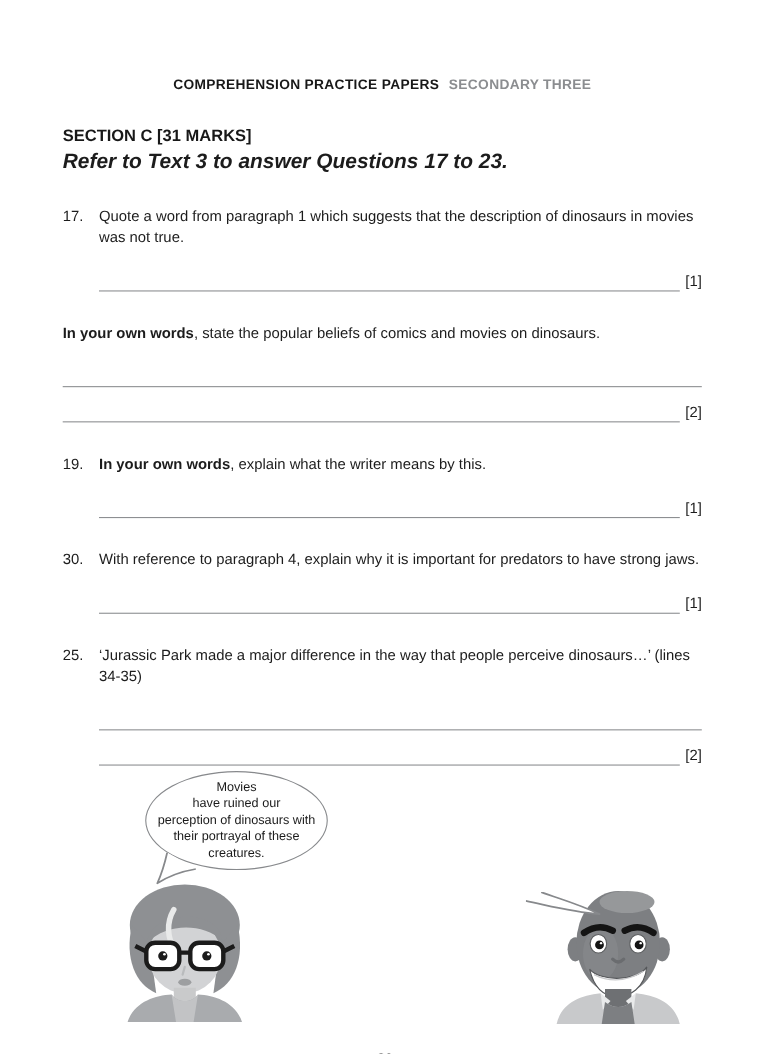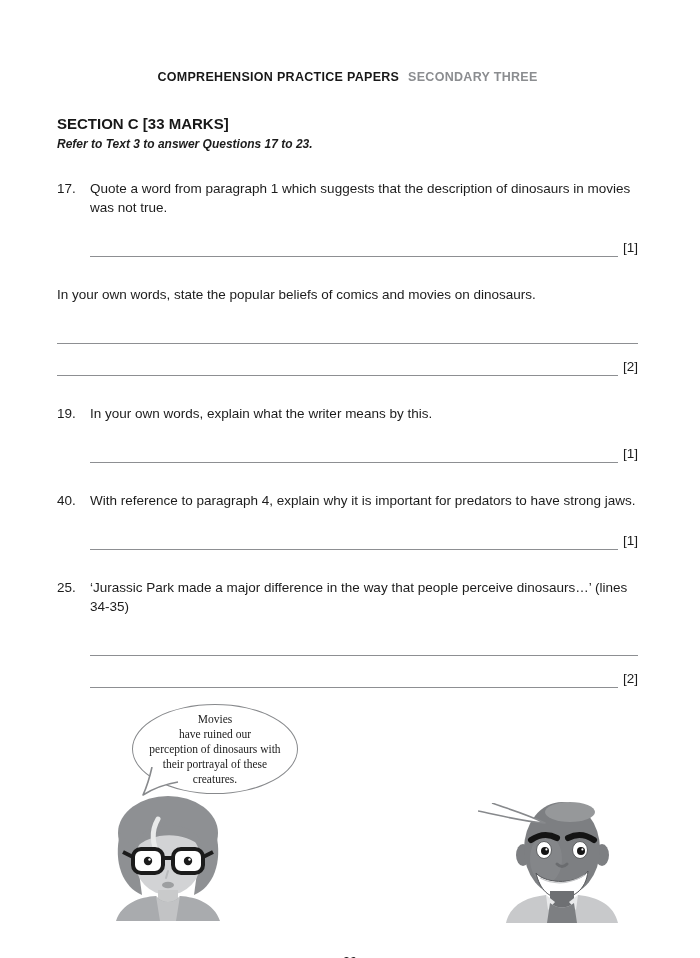--- a/index.html
+++ b/index.html
@@ -5,55 +5,55 @@
   html,body{margin:0;padding:0;background:#fff;}
   .page{
     position:relative;width:700px;height:958px;background:#ffffff;
     font-family:"Liberation Sans",sans-serif;color:#1c1c1c;overflow:hidden;margin-top:39px;
   }
   .content{padding:31px 62px 0 57px;}
   .header{text-align:center;font-size:12.5px;font-weight:bold;letter-spacing:.3px;}
   .header .title{color:#181818;}
   .header .subtitle{color:#8b8d90;margin-left:5px;}
   .section-heading{margin-top:31px;font-size:15px;font-weight:bold;color:#181818;}
-  .section-instruction{margin-top:5px;font-size:12px;font-weight:bold;font-style:italic;}
+  .section-instruction{margin-top:5px;font-size:19px;font-weight:bold;font-style:italic;}
   .q{display:flex;margin-top:28px;font-size:13.5px;line-height:19px;}
   .q-num{width:33px;flex:none;}
   .q-body{flex:1;}
   .pre{white-space:pre-line;}
-  b.lead{font-weight:normal;}
+  b.lead{font-weight:bold;}
   .answer-row{display:flex;align-items:flex-end;margin-top:21px;height:19px;}
   .answer-row + .answer-row{margin-top:13px;}
   .answer-line{flex:1;border-bottom:1.5px solid #8d8f92;height:17px;}
   .marks{flex:none;margin-left:5px;color:#1c1c1c;}
   .conversation{position:relative;height:268px;margin:5px -62px 0 -57px;width:700px;}
   .bubble{
     position:absolute;background:#fff;border:1.5px solid #87898c;border-radius:50%;
     display:flex;align-items:center;justify-content:center;text-align:center;
     font-size:11.5px;line-height:15px;color:#1a1a1a;z-index:2;
   }
-  .bubble-hazel{left:132px;top:11px;width:164px;height:88px;font-family:Liberation Serif, serif;}
+  .bubble-hazel{left:132px;top:0;width:164px;height:88px;}
   .bubble-vernon{left:328px;top:38px;width:188px;height:90px;}
   .tail{position:absolute;z-index:3;}
   .figure{position:absolute;z-index:1;}
   .footer{position:absolute;left:0;right:0;bottom:28px;text-align:center;
     font-size:12.5px;font-weight:bold;color:#181818;}
 </style>
 </head>
 <body>
 
 <div class="page">
   <div class="content">
 
     <div class="header">
       <span class="title">COMPREHENSION PRACTICE PAPERS</span>
       <span class="subtitle">SECONDARY THREE</span>
     </div>
 
-    <div class="section-heading">SECTION C [33 MARKS]</div>
+    <div class="section-heading">SECTION C [31 MARKS]</div>
     <div class="section-instruction">Refer to Text 3 to answer Questions 17 to 23.</div>
 
     <div class="q">
       <div class="q-num">17.</div>
       <div class="q-body">
         <div><span>Quote a word from paragraph 1 which suggests that the description of dinosaurs in movies was not true.</span></div>
         <div class="answer-row">
           <div class="answer-line"></div>
           <span class="marks">[1]</span>
         </div>
@@ -78,21 +78,21 @@
       <div class="q-body">
         <div><b class="lead">In your own words</b><span>, explain what the writer means by this.</span></div>
         <div class="answer-row">
           <div class="answer-line"></div>
           <span class="marks">[1]</span>
         </div>
       </div>
     </div>
 
     <div class="q">
-      <div class="q-num">40.</div>
+      <div class="q-num">30.</div>
       <div class="q-body">
         <div><span>With reference to paragraph 4, explain why it is important for predators to have strong jaws.</span></div>
         <div class="answer-row">
           <div class="answer-line"></div>
           <span class="marks">[1]</span>
         </div>
       </div>
     </div>
 
     <div class="q">

